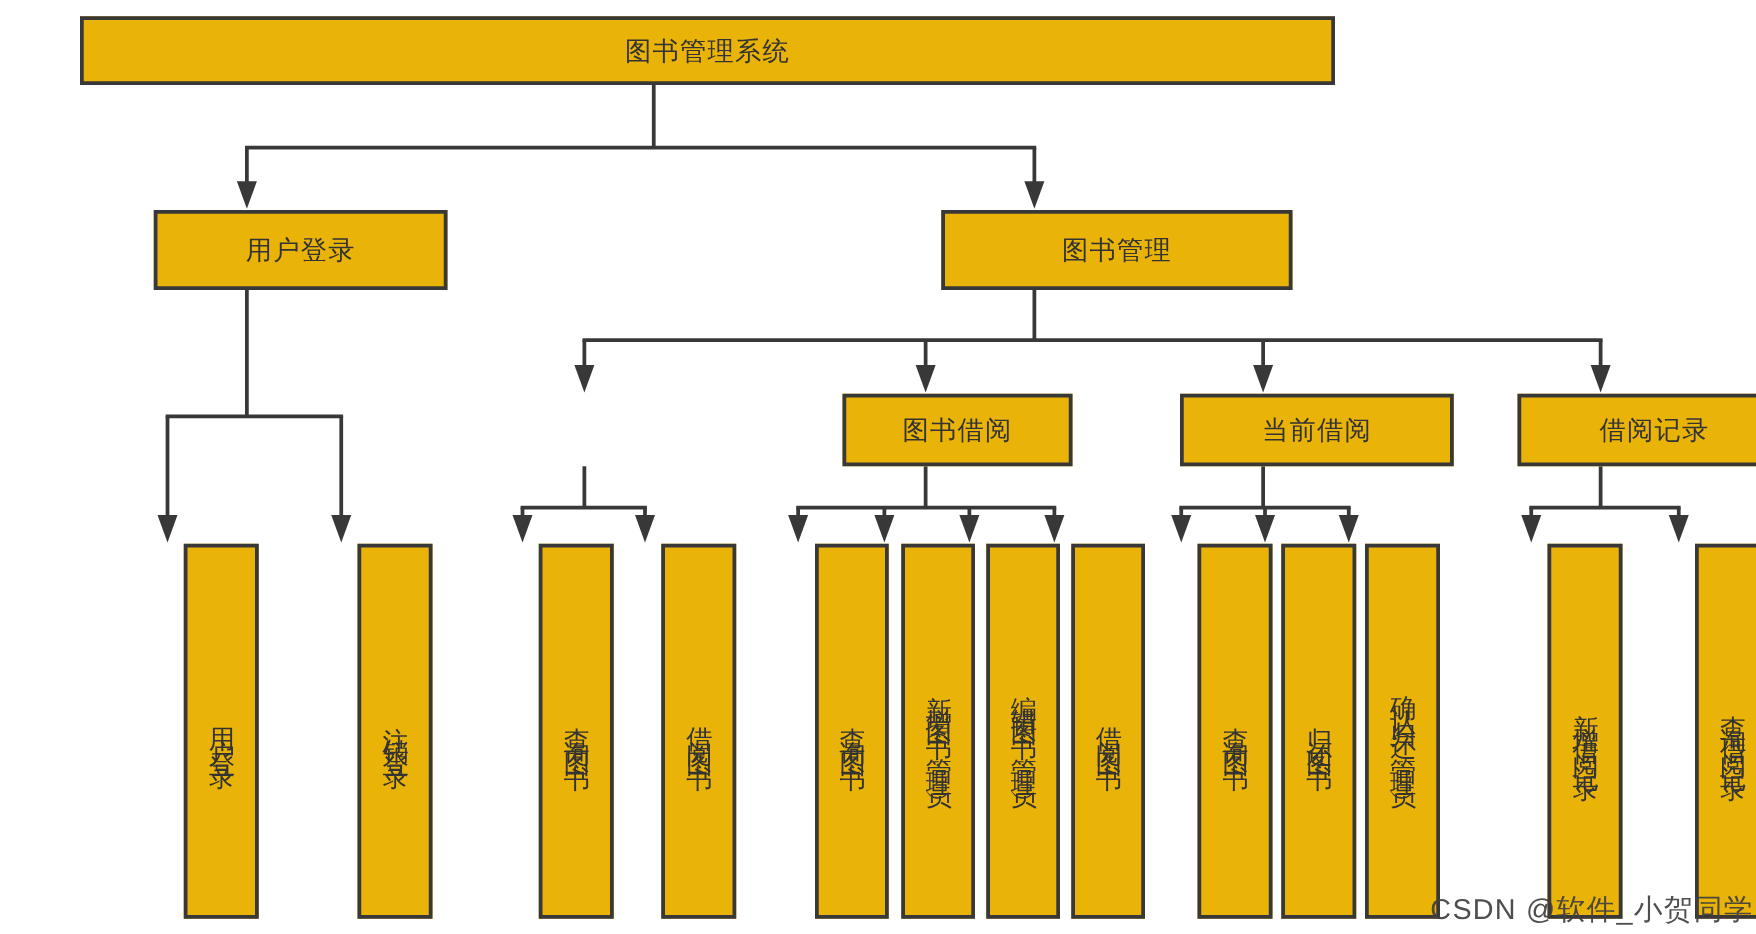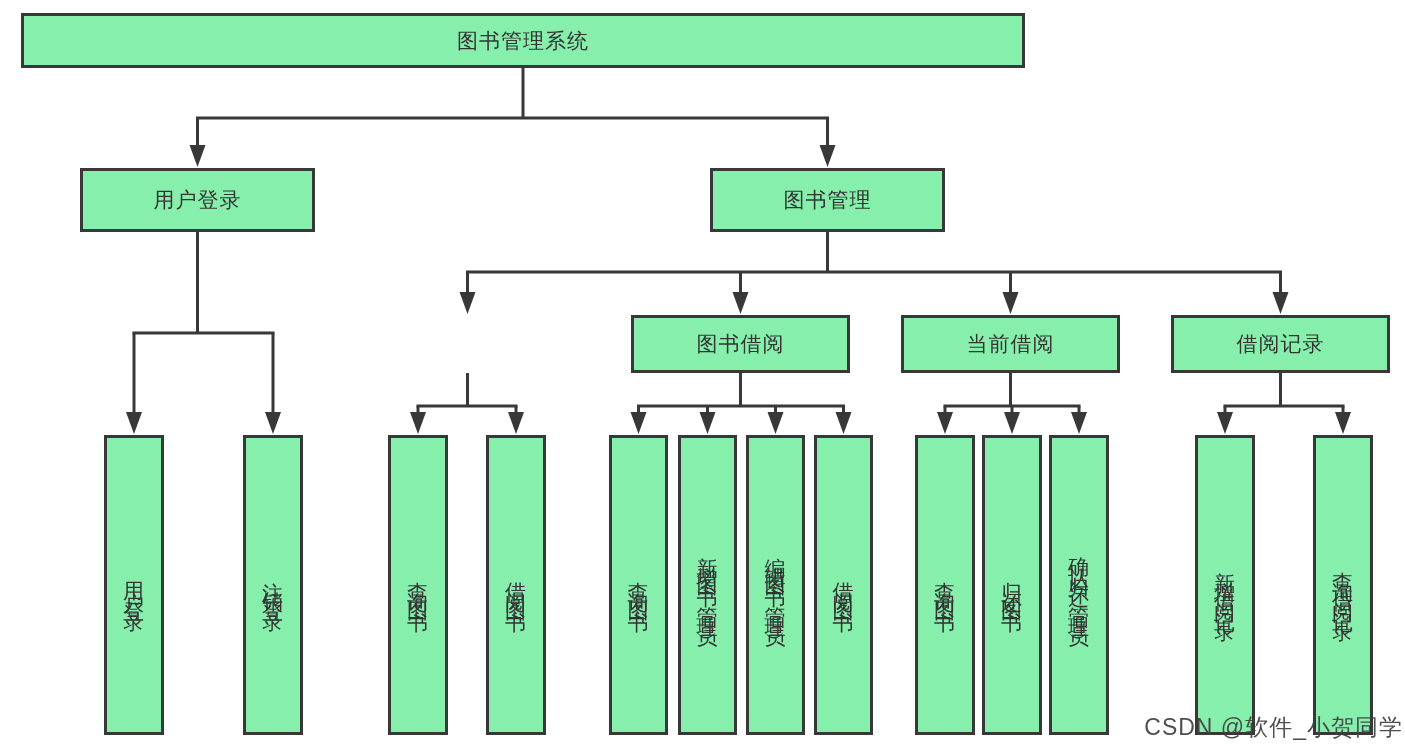--- a/index.html
+++ b/index.html
@@ -17,31 +17,32 @@
   }
   #connectors {
     position: absolute;
     left: 0;
     top: 0;
     z-index: 1;
   }
   .node {
     position: absolute;
     box-sizing: border-box;
-    background: #86efac;
+    background: #eab308;
     border: 3px solid #383838;
     display: flex;
     align-items: center;
     justify-content: center;
     z-index: 2;
     color: #333333;
     font-size: 21px;
     letter-spacing: 1px;
     text-align: center;
     white-space: nowrap;
+    margin-left: 43px;
   }
   .node.vertical span {
     writing-mode: vertical-rl;
     text-orientation: mixed;
     letter-spacing: 10px;
     white-space: nowrap;
     line-height: 1;
   }
   .watermark {
     position: absolute;
@@ -113,24 +114,24 @@
       <line x1="1343" y1="406" x2="1343" y2="416" stroke="#383838" stroke-width="3"></line>
       <polygon points="1335,412 1351,412 1343,434" fill="#383838"></polygon>
     </svg>
   <div class="watermark">CSDN @软件_小贺同学</div>
 <div class="node" style="left: 21px; top: 13px; width: 1004px; height: 55px;">
       <span>图书管理系统</span>
     </div>
     <div class="node" style="left: 80px; top: 168px; width: 235px; height: 64px;">
       <span>用户登录</span>
     </div>
-    <div class="node" style="left: 710px; top: 168px; width: 235px; height: 64px; text-align: right;">
+    <div class="node" style="left: 710px; top: 168px; width: 281px; height: 64px; text-align: right;">
       <span>图书管理</span>
     </div>
-    <div class="node" style="left: 631px; top: 315px; width: 219px; height: 58px;">
+    <div class="node" style="left: 631px; top: 315px; width: 184px; height: 58px;">
       <span>图书借阅</span>
     </div>
     <div class="node" style="left: 1171px; top: 315px; width: 219px; height: 58px;">
       <span>借阅记录</span>
     </div>
     <div class="node" style="left: 901px; top: 315px; width: 219px; height: 58px;">
       <span>当前借阅</span>
     </div>
     <div class="node vertical" style="left: 104px; top: 435px; width: 60px; height: 300px;">
       <span>用户登录</span>

